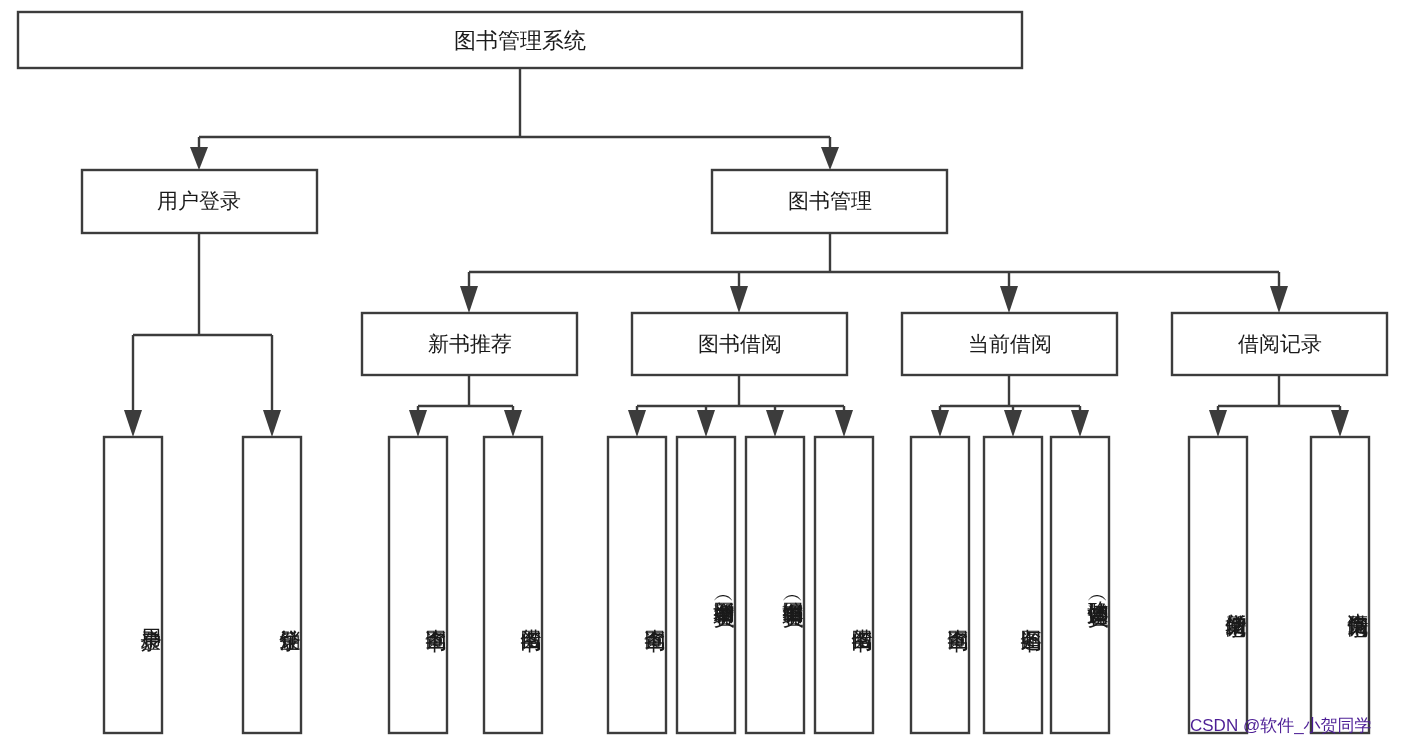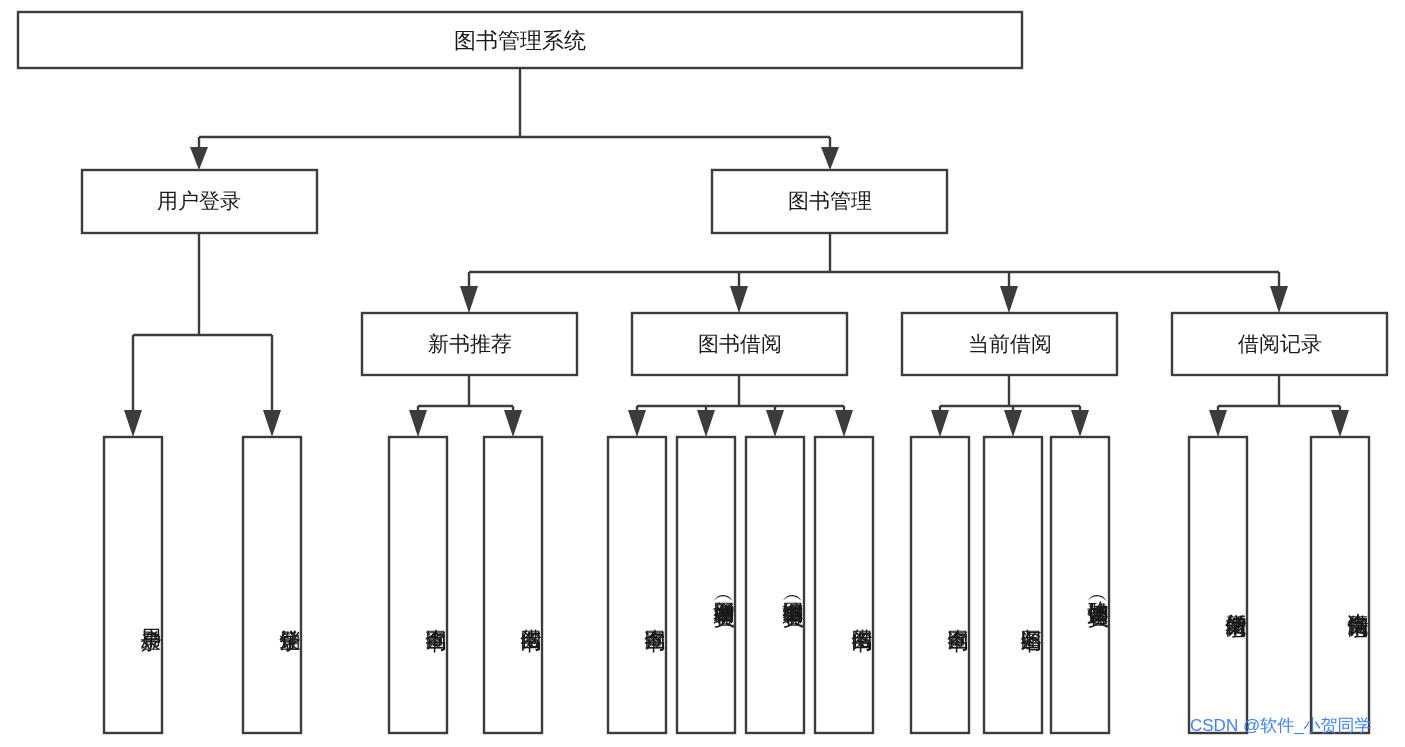--- a/index.html
+++ b/index.html
@@ -72,21 +72,21 @@
     justify-content: center;
     white-space: nowrap;
     pointer-events: none;
   }
   .watermark {
     position: absolute;
     left: 1190px;
     top: 714px;
     font-family: "Liberation Sans", "DejaVu Sans", sans-serif;
     font-size: 17px;
-    color: #3b82f6;
+    color: #4c1d95;
     white-space: nowrap;
     pointer-events: none;
   }
 </style>
 </head>
 <body>
 
 <div id="diagram-root">
 
   <svg id="tree-svg" viewBox="0 0 1405 747">

